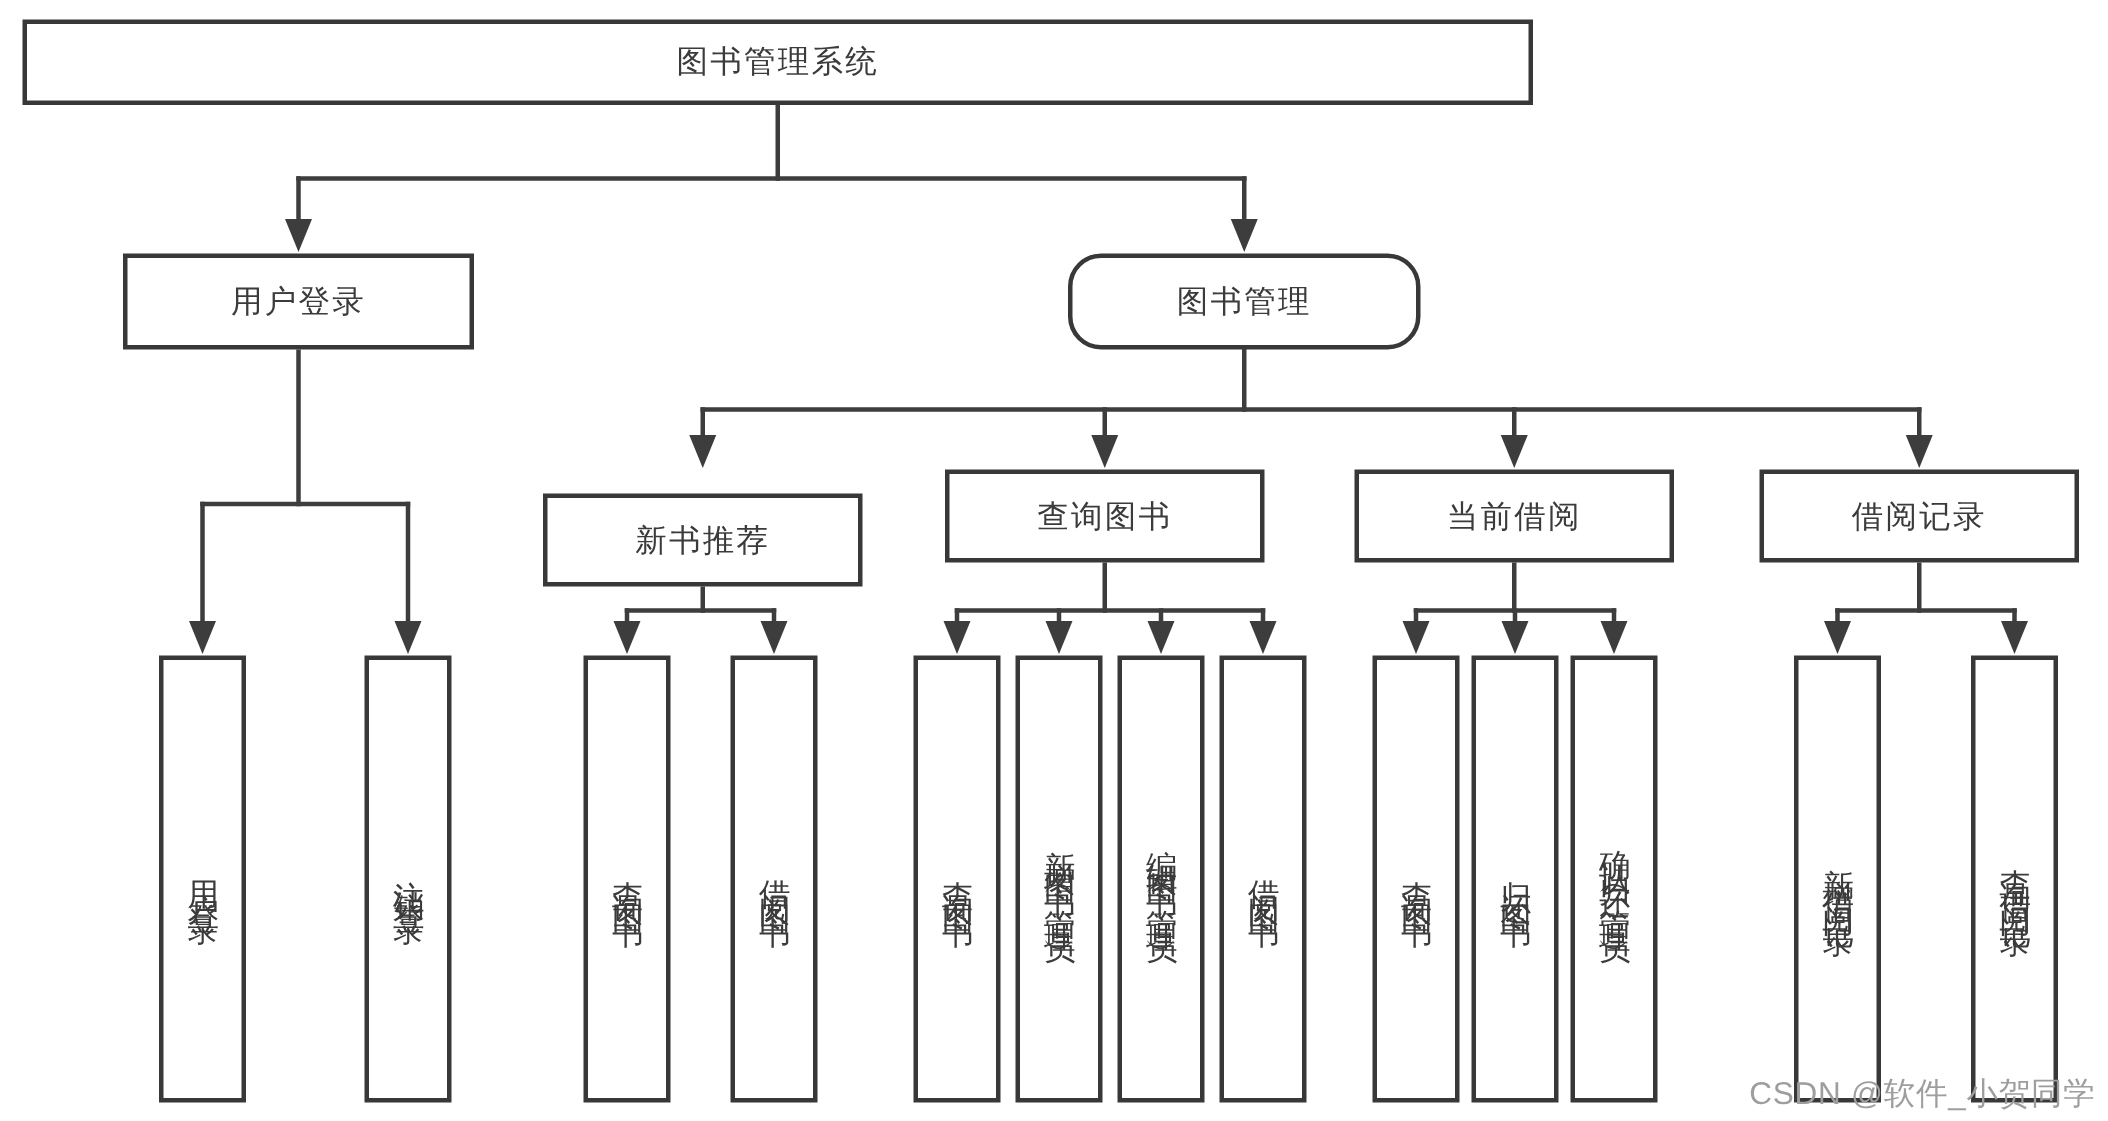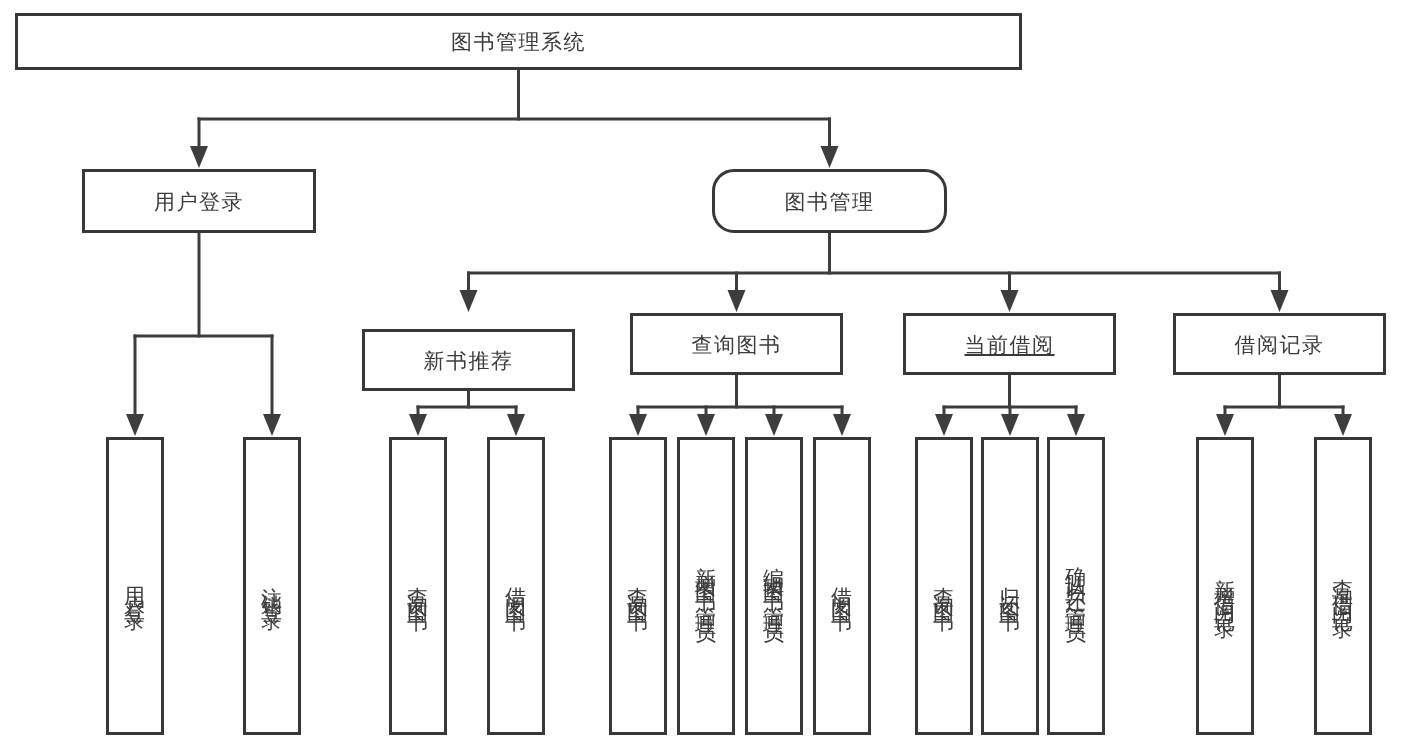--- a/index.html
+++ b/index.html
@@ -128,21 +128,21 @@
       </div>
       <div class="node" style="left: 712px; top: 169px; width: 235px; height: 64px; border-radius: 22px;">
         <span class="node-label">图书管理</span>
       </div>
       <div class="node" style="left: 362px; top: 313px; width: 213px; height: 62px; margin-top: 16px;">
         <span class="node-label">新书推荐</span>
       </div>
       <div class="node" style="left: 630px; top: 313px; width: 213px; height: 62px;">
         <span class="node-label">查询图书</span>
       </div>
-      <div class="node" style="left: 903px; top: 313px; width: 213px; height: 62px; text-decoration: underline;">
+      <div class="node" style="left: 903px; top: 313px; width: 213px; height: 62px;">
         <span class="node-label">当前借阅</span>
       </div>
       <div class="node" style="left: 1173px; top: 313px; width: 213px; height: 62px;">
         <span class="node-label">借阅记录</span>
       </div>
       <div class="node vertical" style="left: 106px; top: 437px; width: 58px; height: 298px;">
         <span class="node-label">用户登录</span>
       </div>
       <div class="node vertical" style="left: 243px; top: 437px; width: 58px; height: 298px;">
         <span class="node-label">注销登录</span>
@@ -174,13 +174,14 @@
       <div class="node vertical" style="left: 1047px; top: 437px; width: 58px; height: 298px;">
         <span class="node-label">确认归还（管理员）</span>
       </div>
       <div class="node vertical" style="left: 1196px; top: 437px; width: 58px; height: 298px;">
         <span class="node-label">新增借阅记录</span>
       </div>
       <div class="node vertical" style="left: 1314px; top: 437px; width: 58px; height: 298px;">
         <span class="node-label">查询借阅记录</span>
       </div>
     </div>
+  <div class="watermark">CSDN @软件_小贺同学</div>
 </div>
 
 </body></html>

